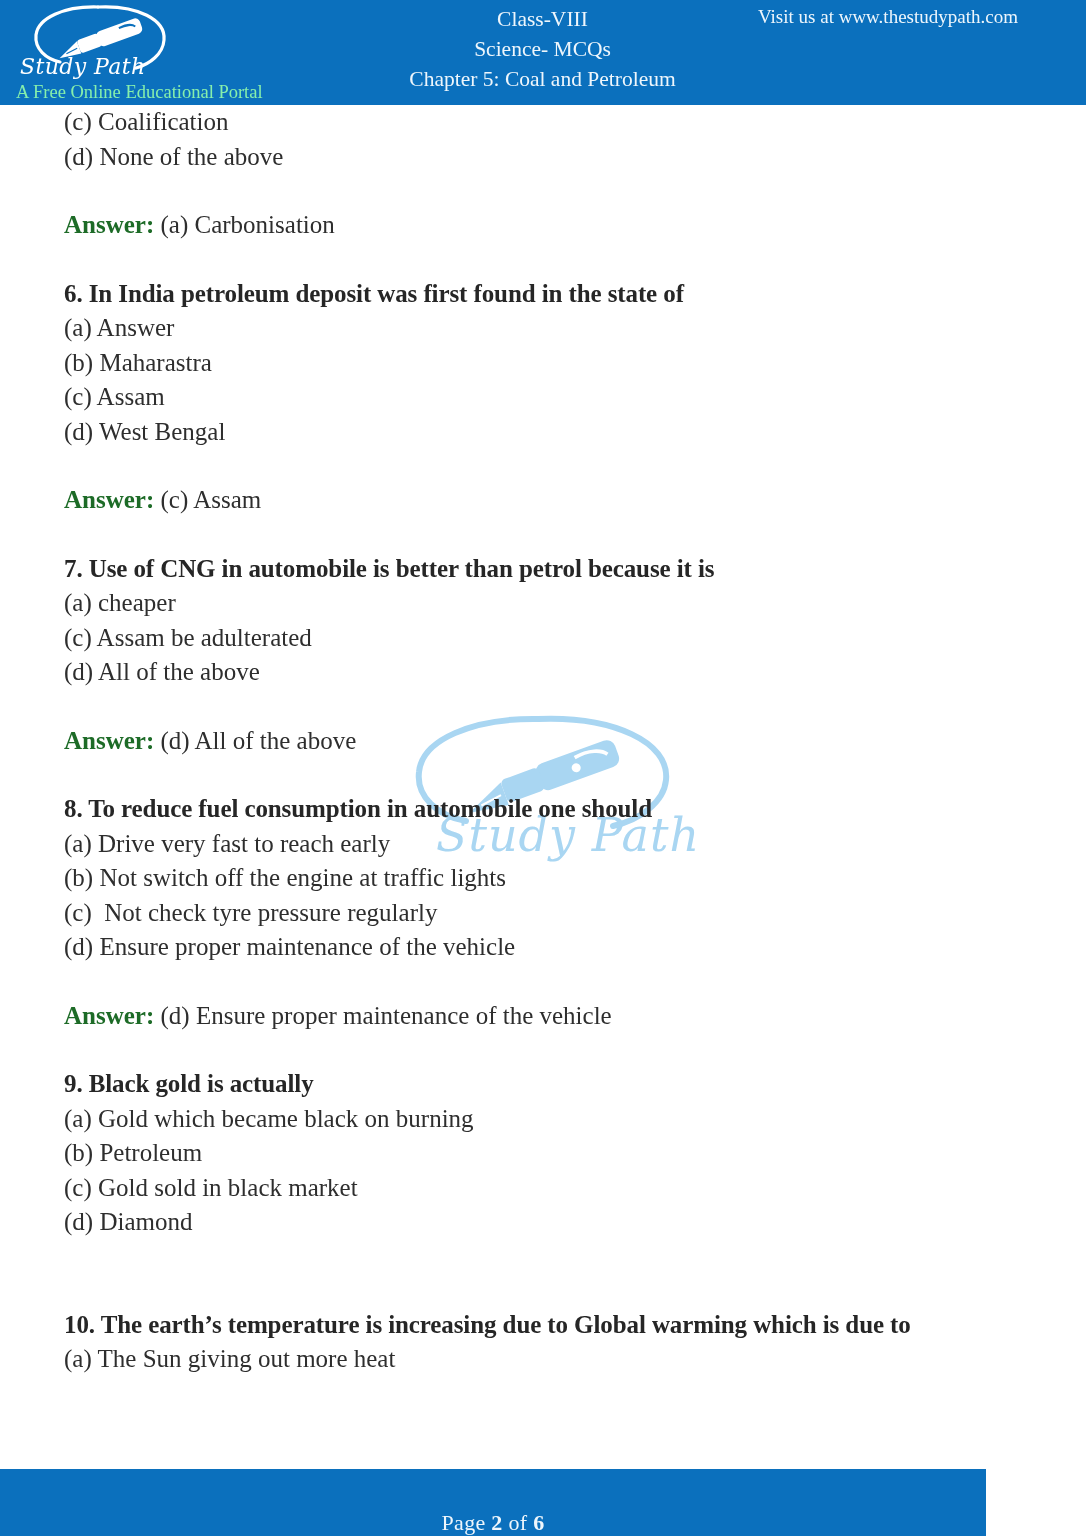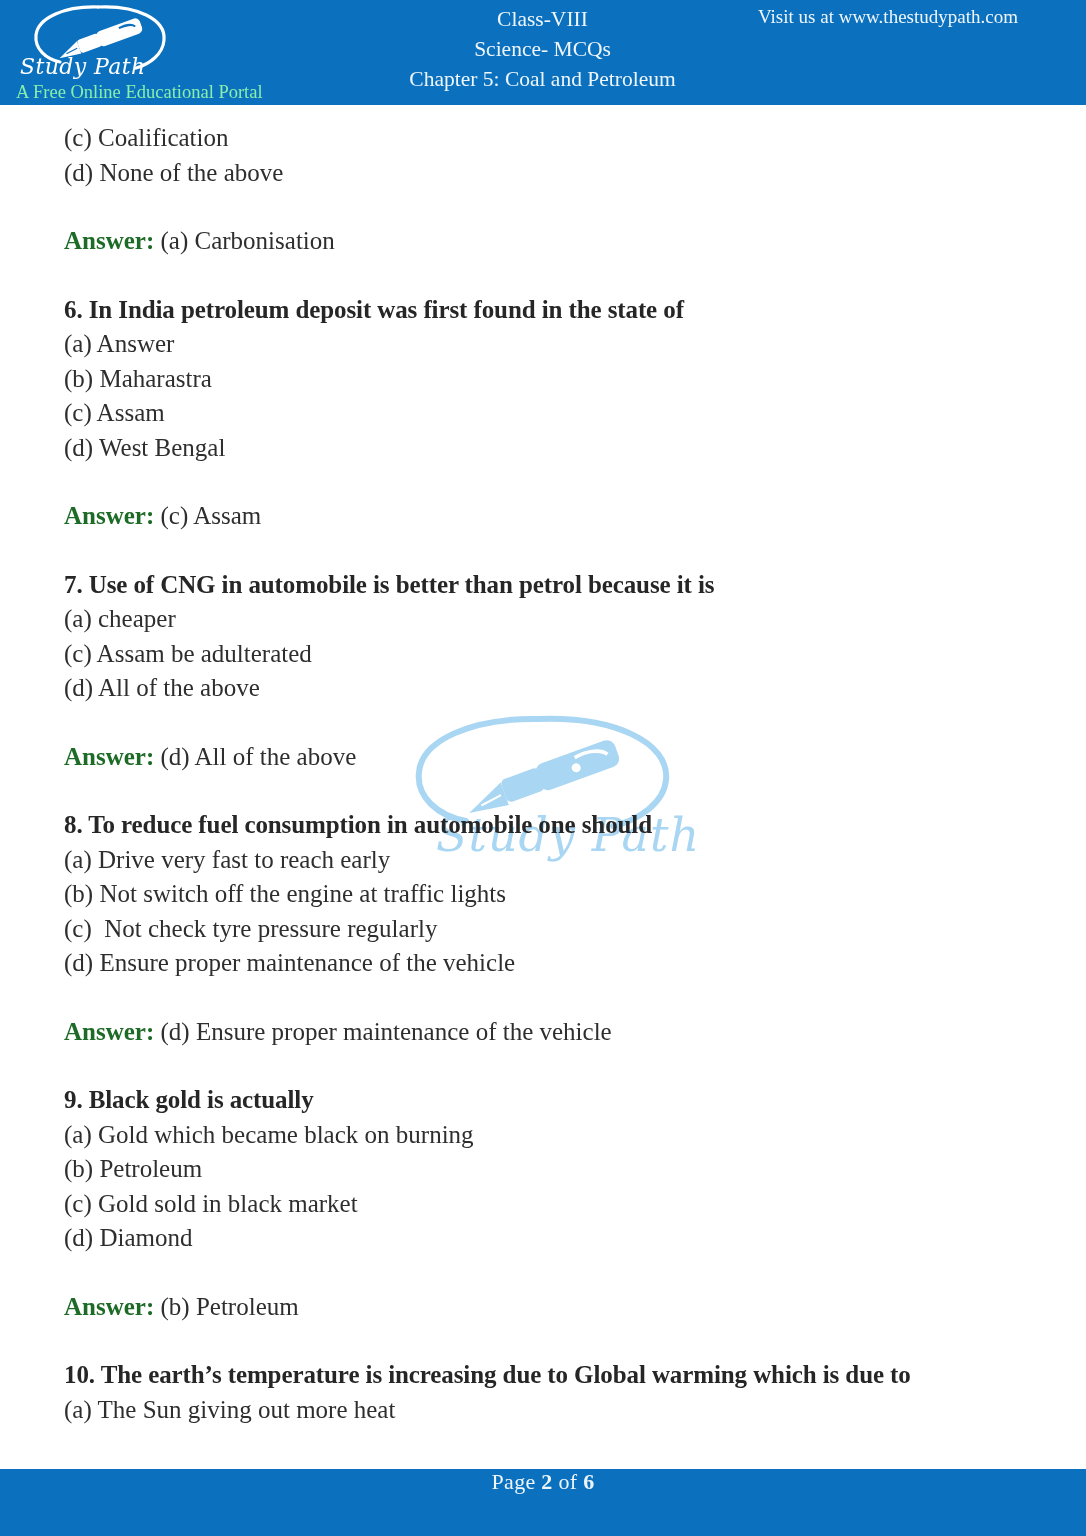--- a/index.html
+++ b/index.html
@@ -88,25 +88,25 @@
     font-size: 19px;
     line-height: 24px;
     white-space: nowrap;
   }
 
   
   .footer-bar {
     position: absolute;
     left: 0;
     top: 1469px;
-    width: 1086px;
+    width: 986px;
     height: 67px;
     background: #0b70bd;
     display: flex;
-    align-items: flex-start;
+    align-items: flex-end;
     justify-content: center;
   }
   .footer-text {
     font-family: "Liberation Serif", serif;
     font-size: 22px;
     color: #eef6fc;
     letter-spacing: 0.3px;
   }
   .footer-text b { font-weight: bold; }
 
@@ -132,21 +132,21 @@
     white-space: nowrap;
   }
 
   
   .content {
     position: absolute;
     left: 0;
     top: 105px;
     width: 1086px;
     height: 1364px;
-    padding: 16px 64px;
+    padding: 0 64px;
     z-index: 2;
   }
 
   .line {
     font-size: 25px;
     line-height: 34.5px;
     color: #2e2e2e;
     white-space: pre-wrap;
     position: relative;
     z-index: 2;
@@ -268,21 +268,20 @@
 
   <div class="gap-block"></div>
 
   <div class="q-group">
     <div class="line q">9. Black gold is actually</div>
     <div class="line opt">(a) Gold which became black on burning</div>
     <div class="line opt">(b) Petroleum</div>
     <div class="line opt">(c) Gold sold in black market</div>
     <div class="line opt">(d) Diamond</div>
     <div class="gap-answer"></div>
-    <div class="line ans"><span class="ans-label">Answer:</span> <span class="ans-value">(b) Petroleum</span></div>
   </div>
 
   <div class="gap-block"></div>
 
   <div class="q-group">
     <div class="line q">10. The earth’s temperature is increasing due to Global warming which is due to</div>
     <div class="line opt">(a) The Sun giving out more heat</div>
   </div>
 
 </div>

